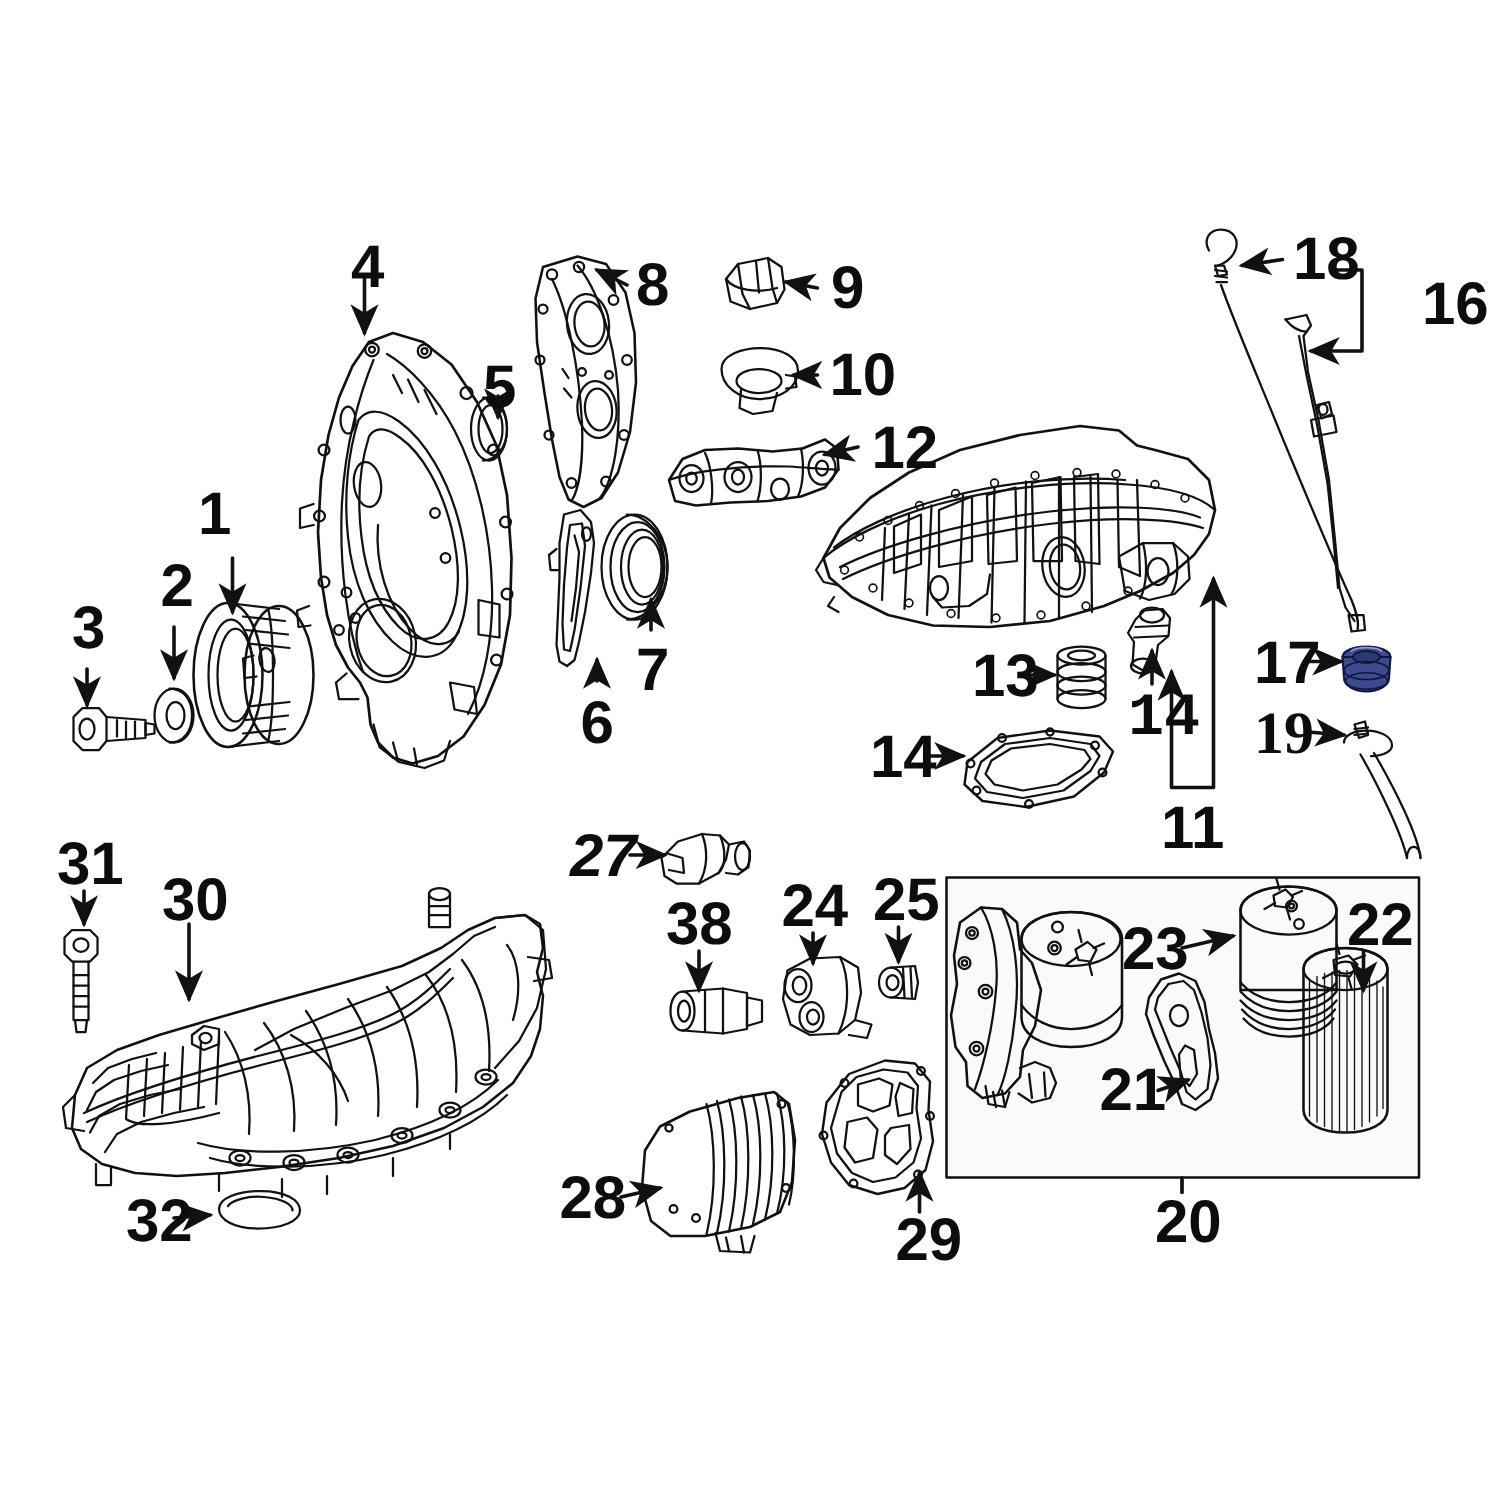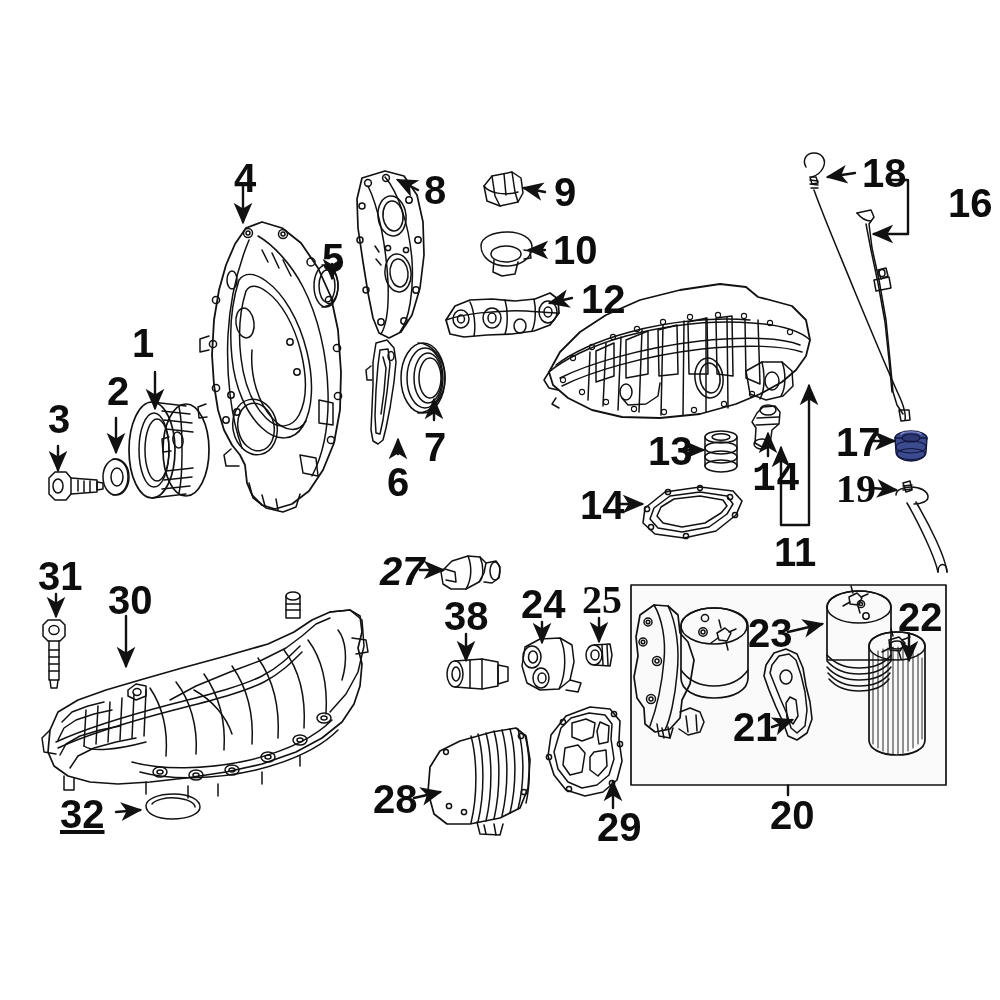--- a/index.html
+++ b/index.html
@@ -678,22 +678,22 @@
 <div class="callout c-lg" style="left:580px;top:485px;">14</div>
 <div class="callout c-lg" style="left:948px;top:183px;">16</div>
 <div class="callout c-lg" style="left:836px;top:422px;">17</div>
 <div class="callout c-lg" style="left:862px;top:153px;">18</div>
 <div class="callout c-lg" style="left:836px;top:469px;font-family:Liberation Serif, serif;">19</div>
 <div class="callout c-lg" style="left:770px;top:795px;">20</div>
 <div class="callout c-lg" style="left:733px;top:707px;text-align:right;">21</div>
 <div class="callout c-lg" style="left:898px;top:597px;">22</div>
 <div class="callout c-lg" style="left:748px;top:613px;">23</div>
 <div class="callout c-lg" style="left:521px;top:584px;">24</div>
-<div class="callout c-lg" style="left:582px;top:580px;font-family:Liberation Serif, serif;">25</div>
+<div class="callout c-lg" style="left:582px;top:580px;">25</div>
 <div class="callout c-lg" style="left:444px;top:596px;">38</div>
 <div class="callout c-lg" style="left:380px;top:551px;font-style:italic;">27</div>
 <div class="callout c-lg" style="left:373px;top:779px;">28</div>
 <div class="callout c-lg" style="left:597px;top:807px;">29</div>
 <div class="callout c-lg" style="left:108px;top:580px;">30</div>
 <div class="callout c-lg" style="left:38px;top:556px;">31</div>
-<div class="callout c-lg" style="left:60px;top:794px;text-decoration:underline;">32</div>
+<div class="callout c-lg" style="left:84px;top:794px;">32</div>
 
 </div>
 
 </body></html>

